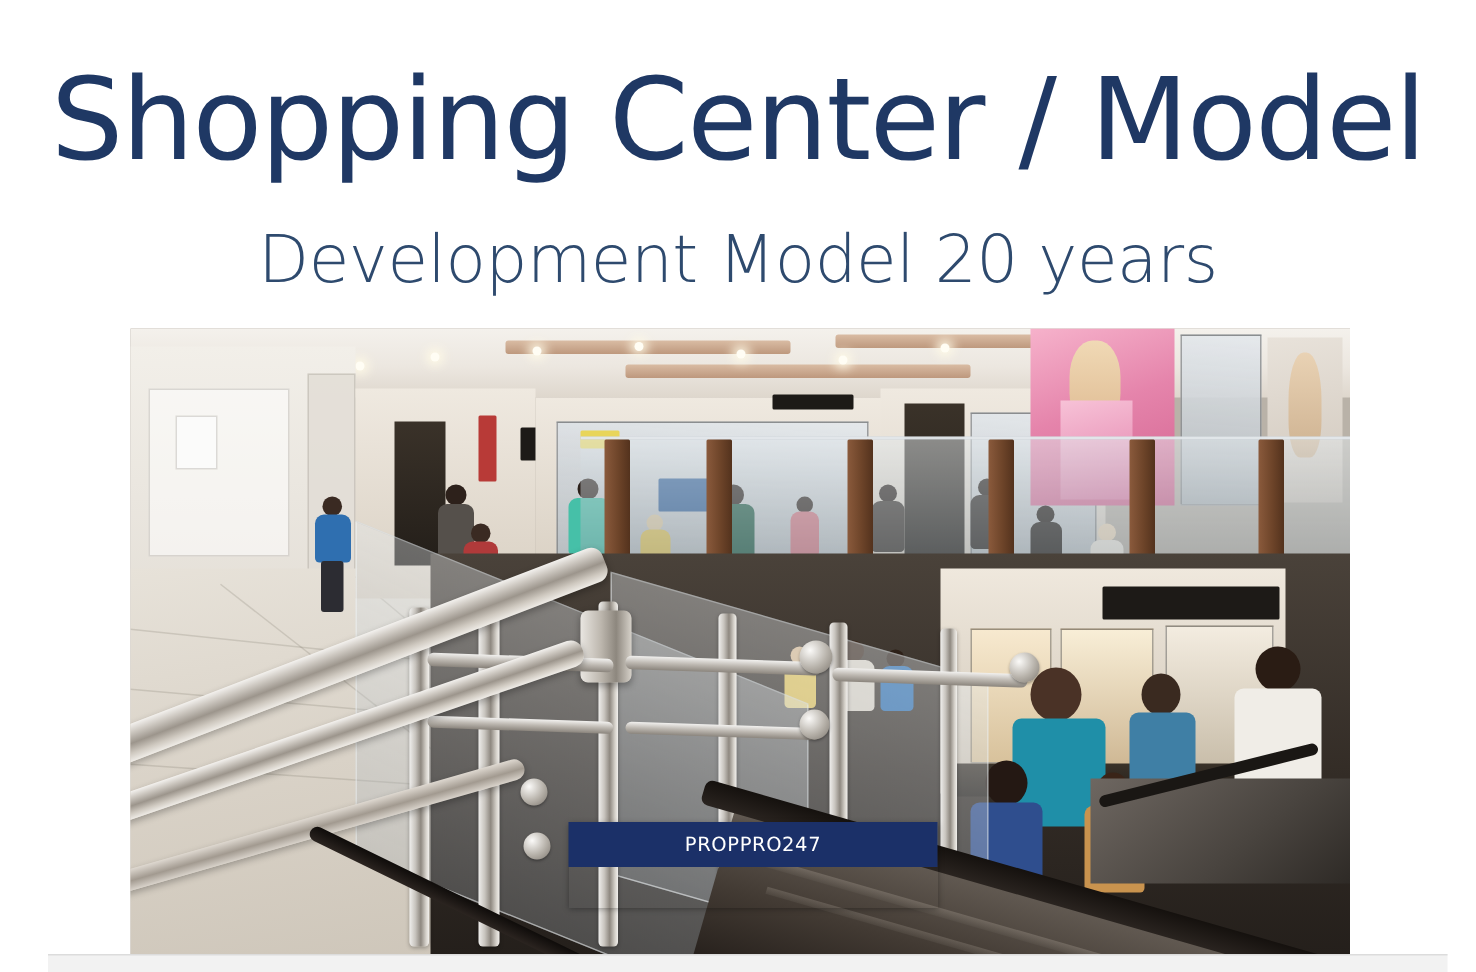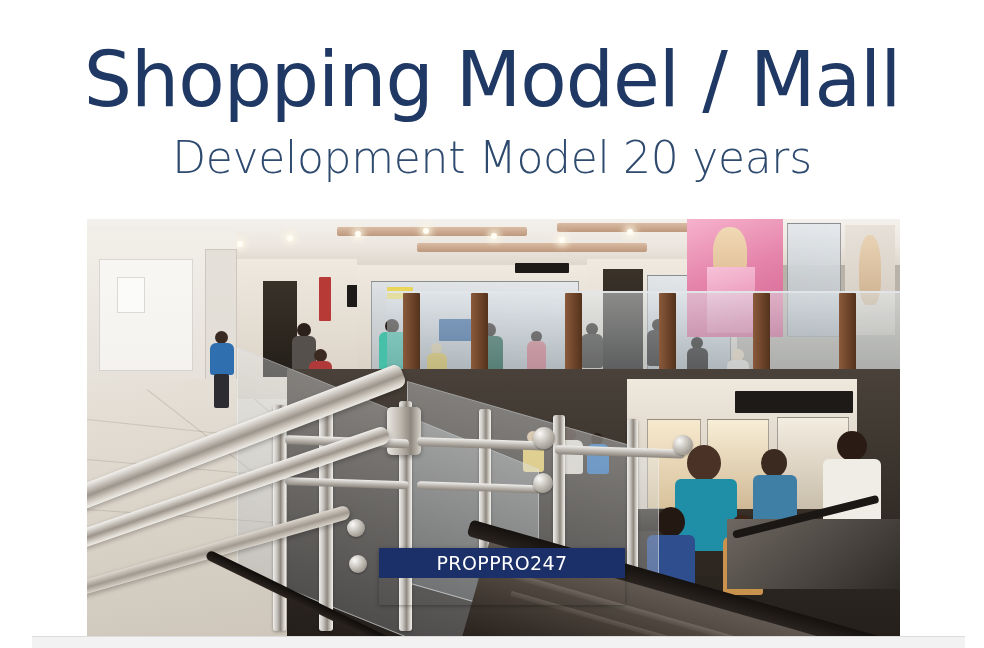--- a/index.html
+++ b/index.html
@@ -41,21 +41,21 @@
     white-space: nowrap;
   }
   #slide-subtitle {
     font-family: "DejaVu Sans", sans-serif;
     font-size: 44px;
     line-height: 56px;
     font-weight: 300;
     letter-spacing: -0.3px;
     color: #2E4A6E;
     white-space: nowrap;
-    margin-top: 4px;
+    margin-top: 20px;
   }
 
   
   #photo {
     position: absolute;
     left: 87px;
     top: 219px;
     width: 813px;
     height: 417px;
     overflow: hidden;
@@ -240,21 +240,21 @@
   #logo-badge-top {
     height: 30px;
     background: #1B3068;
     display: flex;
     align-items: center;
     justify-content: center;
   }
   #logo-badge-name {
     color: #ffffff;
     font-family: "DejaVu Sans", sans-serif;
-    font-size: 19px;
+    font-size: 13px;
     line-height: 19px;
     letter-spacing: .4px;
     font-weight: 400;
   }
   #logo-badge-bottom {
     height: 27px;
     background: #ffffff;
     display: flex;
     align-items: center;
     justify-content: center;
@@ -279,21 +279,21 @@
     background: #f2f2f2;
     border-top: 1px solid #dcdcdc;
   }
 </style>
 </head>
 <body>
 
 <div id="slide">
 
   <div id="title-block">
-    <div id="slide-title">Shopping Model / Mall</div>
+    <div id="slide-title">Shopping Center / Model</div>
     <div id="slide-subtitle">Development Model 20 years</div>
   </div>
 
   <div id="photo">
     <div id="photo-scene">
 
       <div class="ceiling"></div>
       <div class="ceiling-beam" style="left:250px; top:8px; width:190px;"></div>
       <div class="ceiling-beam" style="left:330px; top:24px; width:230px;"></div>
       <div class="ceiling-beam" style="left:470px; top:4px; width:210px;"></div>

